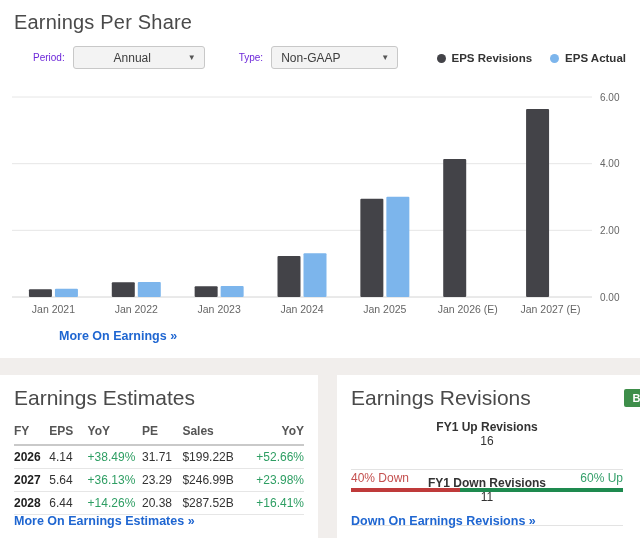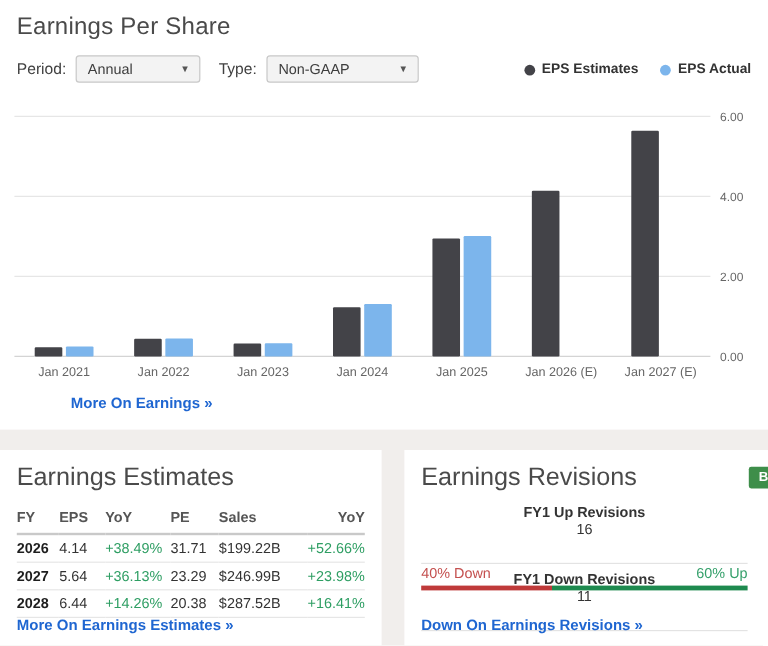--- a/index.html
+++ b/index.html
@@ -9,26 +9,26 @@
   .panel { background:#fff; position:absolute; }
   #top-panel { left:0; top:0; width:640px; height:358px; }
   #est-panel { left:0; top:375px; width:318px; height:163px; }
   #rev-panel { left:337px; top:375px; width:322px; height:163px; }
 
   h1.title { position:absolute; left:14px; top:11px; font-size:20px; font-weight:400; color:#4a4a4a; letter-spacing:.2px; }
   h2.subtitle { position:absolute; left:14px; top:11px; font-size:21px; font-weight:400; color:#4a4a4a; }
 
   
   .controls { position:absolute; left:14px; top:46px; display:flex; align-items:center; }
-  .ctl-label { font-size:13px; color:#404040; margin-right:8px; }
+  .ctl-label { font-size:10px; color:#6d28d9; margin-right:8px;margin-left:19px; }
   .select-box { height:23px; background:#f3f3f3; border:1px solid #c8c8c8; border-radius:3px;
                 display:flex; align-items:center; padding:0 8px 0 9px; cursor:pointer; }
   .select-box .val { font-size:12px; color:#3d3d3d; flex:1; }
   .caret { font-size:8px; color:#555; margin-left:6px; }
-  #period-select { width:104px; }
+  #period-select { width:132px;text-align:center; }
   #type-select { width:127px; margin-right:0;gap:28px; }
   .ctl-gap { width:15px; }
 
   
   .legend { position:absolute; right:14px; top:52px; display:flex; align-items:center; gap:18px; }
   .legend-item { display:flex; align-items:center; gap:6px; cursor:pointer; }
   .legend-dot { width:9px; height:9px; border-radius:50%; display:inline-block; }
   .legend-label { font-size:11.5px; color:#333; font-weight:700; font-weight:600; }
 
   #chart-svg { position:absolute; left:0; top:86px; }
@@ -75,21 +75,21 @@
     <span class="ctl-label">Type:</span>
     <div class="select-box" id="type-select">
       <span class="val">Non-GAAP</span>
       <span class="caret">▼</span>
     </div>
   </div>
 
   <div class="legend" id="legend">
       <div class="legend-item">
         <span class="legend-dot" style="background: rgb(67, 67, 72);"></span>
-        <span class="legend-label">EPS Estimates</span>
+        <span class="legend-label">EPS Revisions</span>
       </div>
       <div class="legend-item">
         <span class="legend-dot" style="background: rgb(124, 181, 236);"></span>
         <span class="legend-label">EPS Actual</span>
       </div>
     </div>
 
   <svg id="chart-svg" width="640" height="238">
       <line x1="12" y1="211" x2="592" y2="211" stroke="#d4d4d4" stroke-width="1"></line>
       <text x="600" y="214.5" fill="#666" font-size="10">0.00</text>

